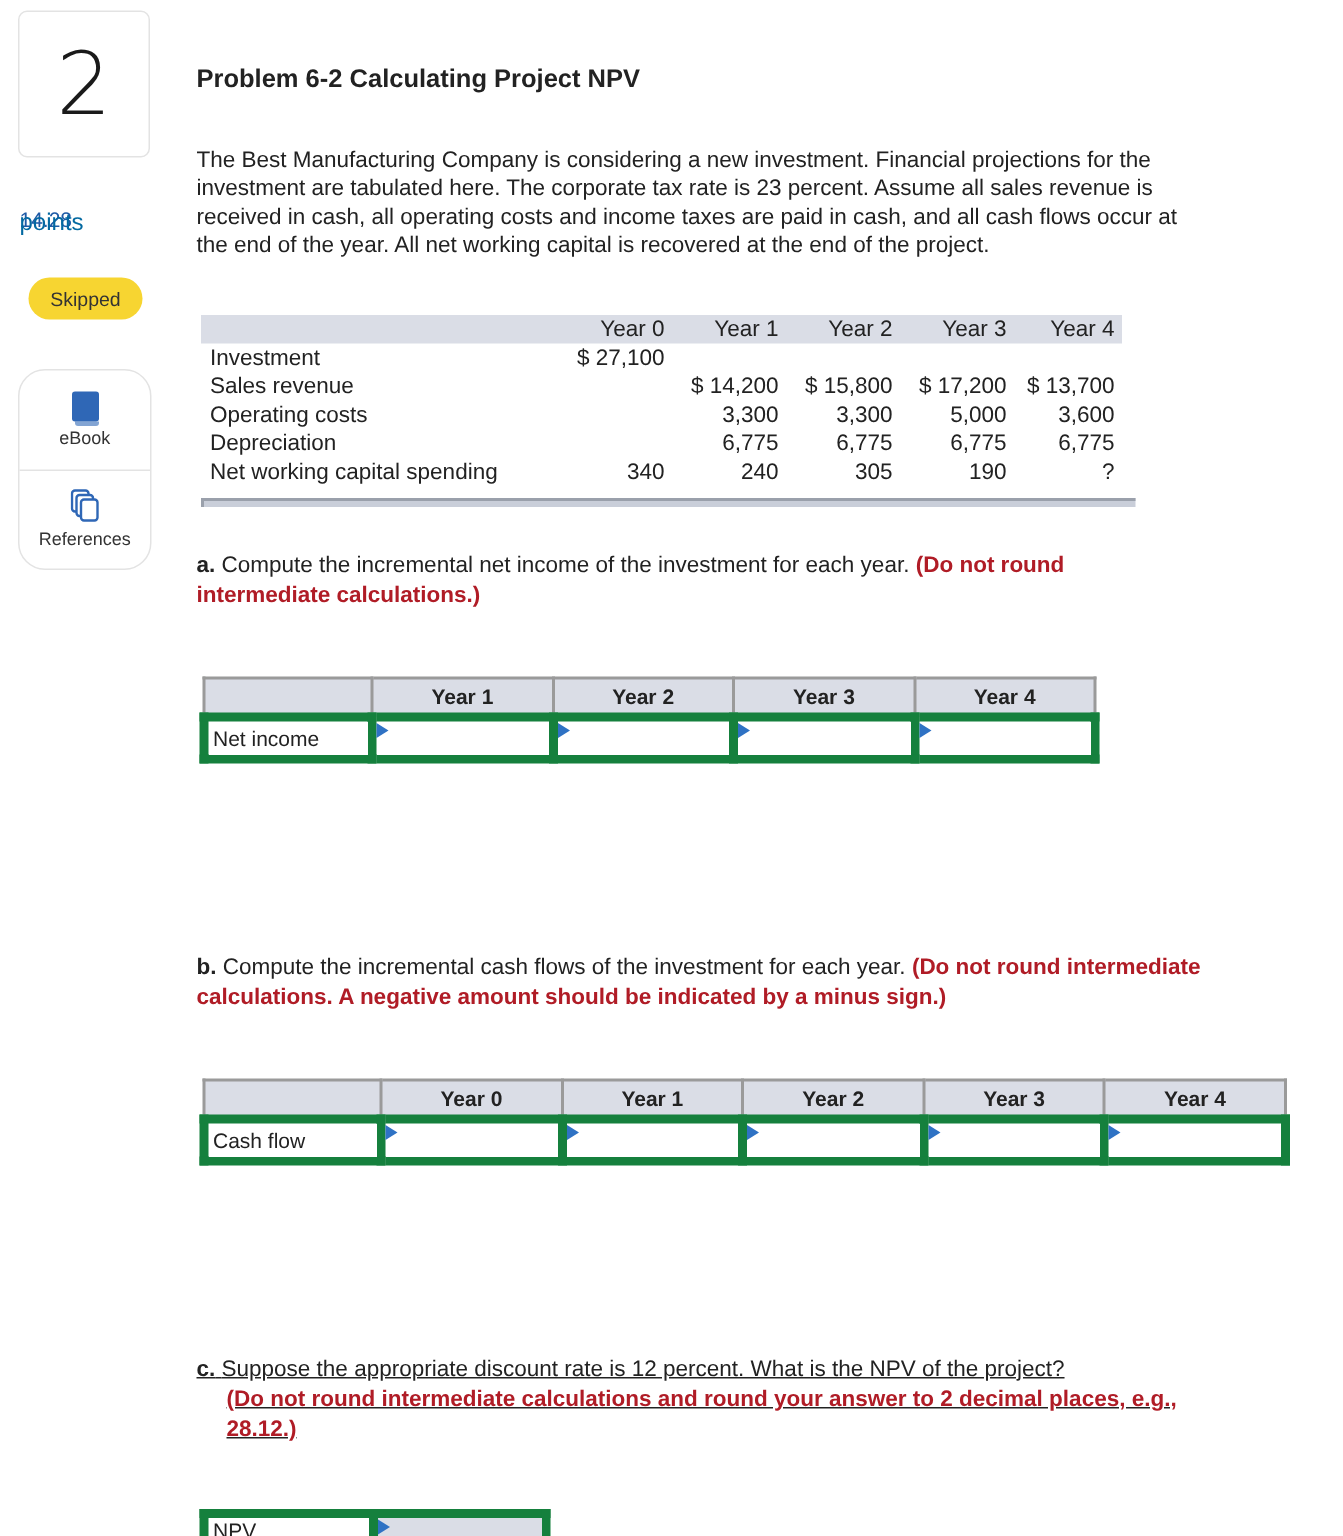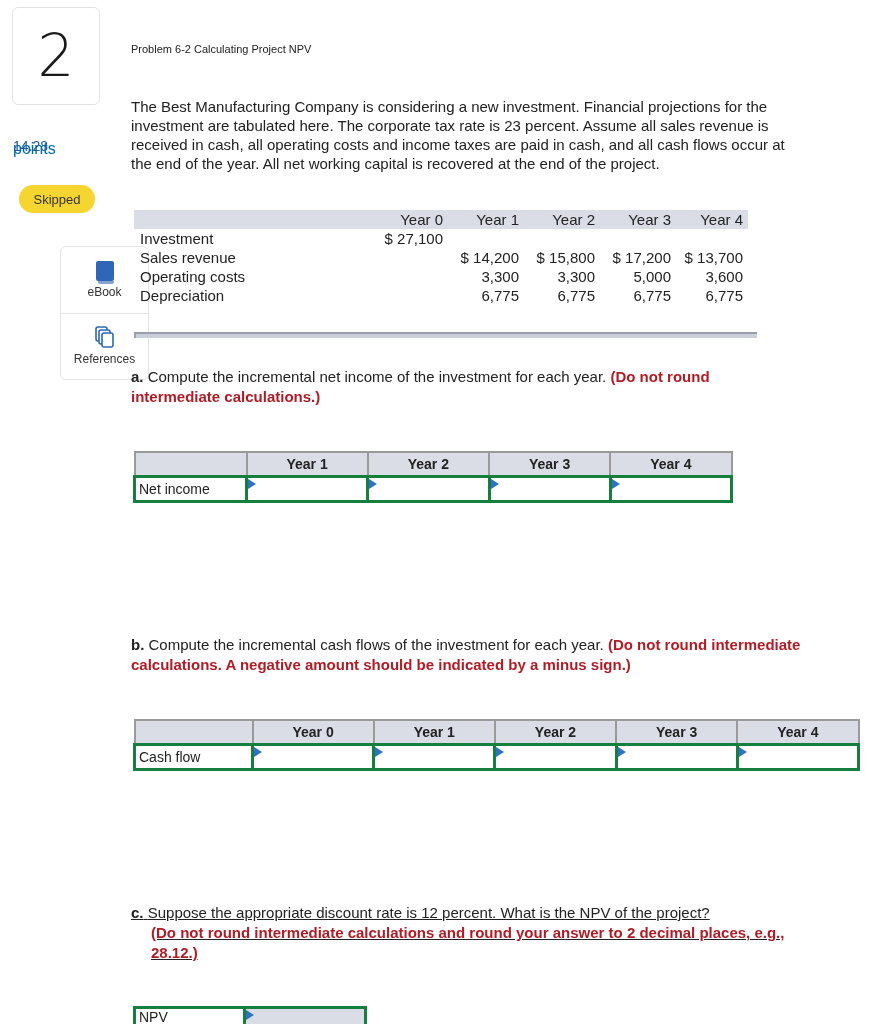--- a/index.html
+++ b/index.html
@@ -4,48 +4,48 @@
 <style>
   html, body { margin:0; padding:0; background:#fff; }
   body { width:895px; height:1024px; position:relative; overflow:hidden; font-family:"Liberation Sans", sans-serif; color:#222; }
   .abs { position:absolute; }
 
   
   .qnum { left:12px; top:7px; width:88px; height:98px; border:1px solid #e3e3e3; border-radius:6px; box-sizing:border-box; display:flex; align-items:center; justify-content:center; font-family:"DejaVu Sans", sans-serif; font-size:58px; color:#1a1a1a; font-weight:300; }
   .pts-val { left:13px; top:138px; font-size:14px; color:#1f5aa6; }
   .pts-lbl { left:13px; top:140px; font-size:16px; color:#0369a1; }
   .skipped { left:19px; top:185px; width:76px; height:28px; border-radius:14px; background:#f7d531; font-size:13px; color:#333; display:flex; align-items:center; justify-content:center; }
-  .tools { left:12px; top:246px; width:89px; height:134px; border:1px solid #e3e3e3; border-radius:6px; box-sizing:border-box;margin-left:48px; }
+  .tools { left:12px; top:246px; width:89px; height:134px; border:1px solid #e3e3e3; border-radius:18px; box-sizing:border-box; }
   .tool { position:absolute; left:0; width:100%; height:66px; text-align:center; font-size:12px; color:#333; }
   .tool.ebook { top:0; border-bottom:1px solid #e3e3e3; }
   .tool.refs { top:67px; }
   .tool .ico { display:block; margin:12px auto 4px auto; width:20px; height:22px; }
   .tool .ico.book { background:#2f67b6; border-radius:2px; position:relative; width:18px; height:20px; margin-top:14px; }
   .tool .ico.book::after { content:""; position:absolute; left:2px; right:0; bottom:-3px; height:3px; background:#2f67b6; border-radius:0 0 2px 2px; opacity:.6; }
 
   
-  .title { left:131px; top:43px; font-size:11px; font-weight:normal; color:#222; }
+  .title { left:131px; top:43px; font-size:17px; font-weight:bold; color:#222; }
   .intro { left:131px; top:97px; width:670px; font-size:15px; line-height:19px; color:#222; }
 
   table.given { position:absolute; left:134px; top:210px; border-collapse:collapse; font-size:15px; color:#222; }
   table.given td, table.given th { padding:0 5px; line-height:19px; font-weight:normal; white-space:nowrap; }
   table.given thead th { background:#dadde6; text-align:right; }
   table.given thead th.blank { text-align:left; }
   table.given td.num { text-align:right; }
   table.given td.lbl { width:225px; padding-left:6px;margin-top:48px; }
   .given-bar { left:134px; top:332px; width:623px; height:6px; background:#c9ced9; border-top:2px solid #9aa0ab; border-left:2px solid #9aa0ab; box-sizing:border-box; }
 
   .q { position:absolute; left:131px; width:670px; font-size:15px; line-height:20px; color:#222; }
   .q .lt { font-weight:bold; }
   .q .red { color:#b01c26; font-weight:bold; }
   .q .ind { display:block; padding-left:20px; }
 
   table.ans { position:absolute; border-collapse:collapse; font-size:14px; }
   table.ans th { background:#dadde6; border:2px solid #9a9a9a; height:22px; font-weight:bold; color:#222; text-align:center; padding:0; }
-  table.ans td { border:3px solid #15803d; height:22px; padding:0; position:relative; background:#fff; }
+  table.ans td { border:6px solid #15803d; height:22px; padding:0; position:relative; background:#fff; }
   table.ans td.rl { padding-left:3px; color:#222; text-align:left; }
   .inp { position:absolute; left:0; top:0; right:0; bottom:0; width:100%; height:100%; border:none; background:transparent; box-sizing:border-box; font-size:14px; }
   .tri { position:absolute; left:0; top:1px; width:0; height:0; border-top:5px solid transparent; border-bottom:5px solid transparent; border-left:8px solid #2f72c4; }
 </style>
 </head>
 <body>
 
 <div class="abs qnum">2</div>
 <div class="abs pts-val">14.28</div>
 <div class="abs pts-lbl">points</div>
@@ -106,20 +106,28 @@
       <td class="num">3,600</td>
     </tr>
     <tr>
       <td class="lbl">Depreciation</td>
       <td class="num"></td>
       <td class="num">6,775</td>
       <td class="num">6,775</td>
       <td class="num">6,775</td>
       <td class="num">6,775</td>
     </tr>
+    <tr>
+      <td class="lbl">Net working capital spending</td>
+      <td class="num">340</td>
+      <td class="num">240</td>
+      <td class="num">305</td>
+      <td class="num">190</td>
+      <td class="num">?</td>
+    </tr>
   </tbody>
 </table>
 <div class="abs given-bar"></div>
 
 <div class="q" style="top:367px;">
   <span class="lt">a.</span>
   <span>Compute the incremental net income of the investment for each year.</span>
   <span class="red">(Do not round intermediate calculations.)</span>
 </div>
 

